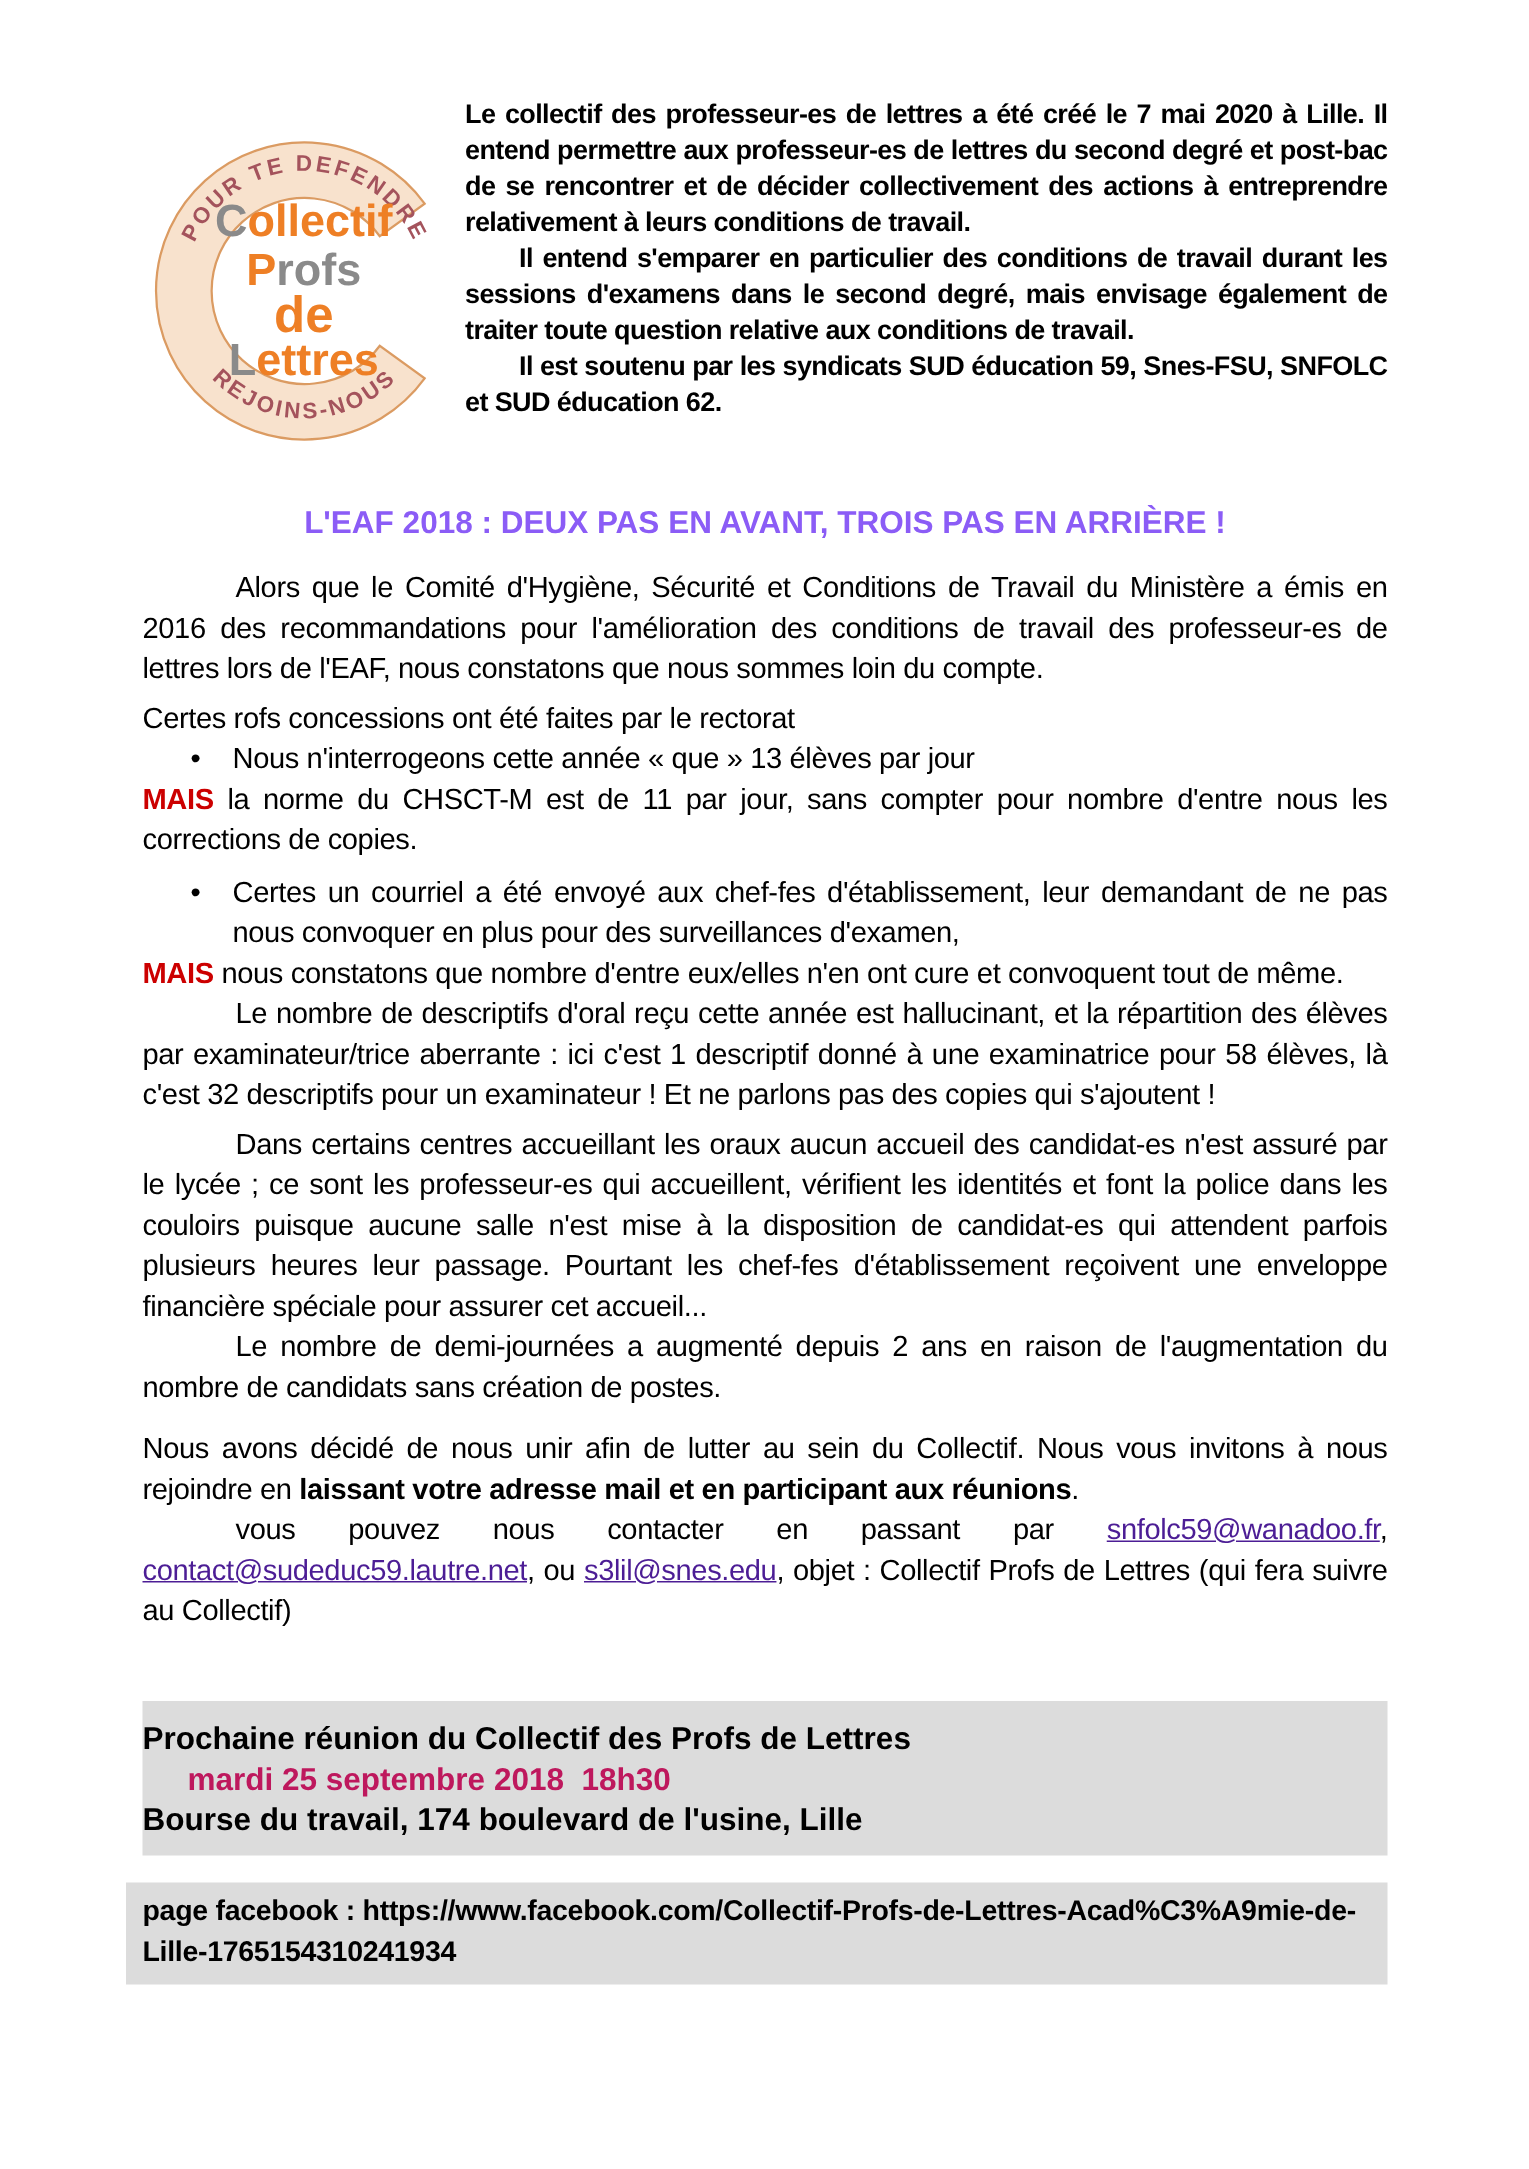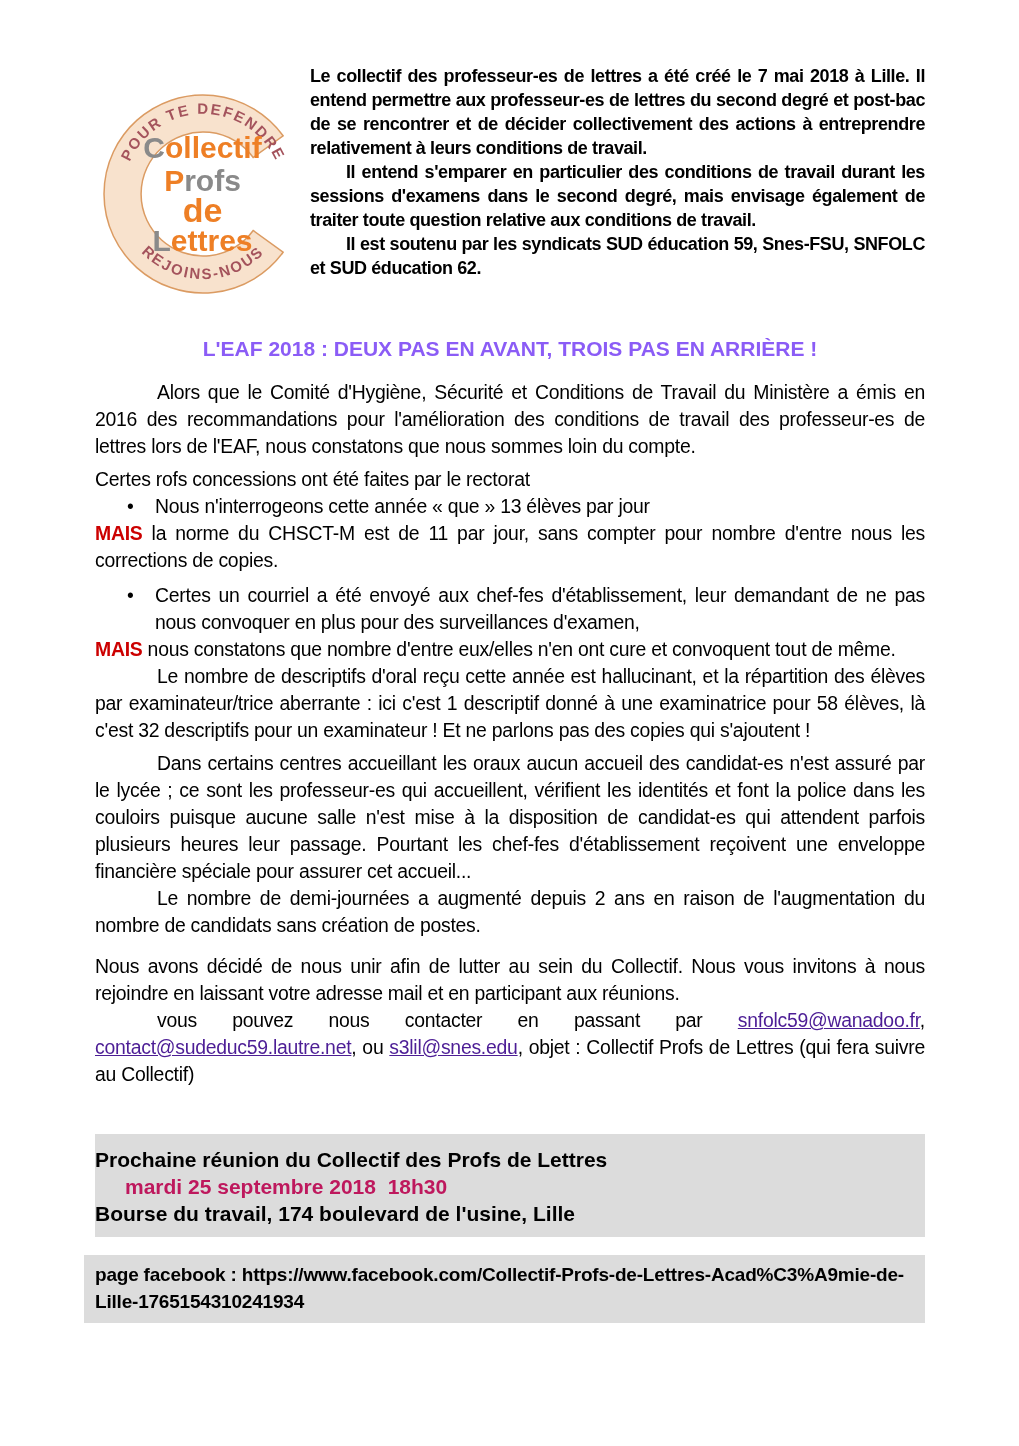--- a/index.html
+++ b/index.html
@@ -36,21 +36,21 @@
   .para{font-size:19.4px;letter-spacing:-0.25px;line-height:27px;
         text-align:justify;margin:0;}
   .ind64{text-indent:62px;}
   .mt6{margin-top:6px;}
   .mt8{margin-top:8px;}
   .mt14{margin-top:14px;}
   .mt18{margin-top:18px;}
   .bullet{display:flex;}
   .bm{flex:0 0 60px;box-sizing:border-box;padding-left:32px;}
   .bt{flex:1;text-align:justify;}
-  .bold{font-weight:normal;}
+  .bold{font-weight:bold;}
   .redbold{color:#CC0000;font-weight:bold;}
   a.link{color:#4c1d95;text-decoration:underline;}
 
   
   .meetbox{background:#DCDCDC;margin-top:46px;padding:12px 0 10px;
            font-weight:bold;font-size:21px;line-height:27px;}
   .meetbox .red{color:#be185d;white-space:pre-wrap;margin-left:30px;}
   .fbbox{background:#DCDCDC;margin:18px 0 0 -11px;padding:6px 10px 8px 11px;}
   .fbtext{margin:0;font-weight:bold;font-size:19px;letter-spacing:-0.2px;
           line-height:27px;text-align:left;word-break:break-word;}
@@ -78,21 +78,21 @@
       </svg>
       <div class="logo-center">
         <div class="lg l0"><span class="gray">C</span><span class="orange">ollectif</span></div>
         <div class="lg l1"><span class="orange">P</span><span class="gray">rofs</span></div>
         <div class="lg l2"><span class="orange">de</span></div>
         <div class="lg l3"><span class="gray">L</span><span class="orange">ettres</span></div>
       </div>
     </div>
 
     <div class="intro">
-      <p><span>Le collectif des professeur-es de lettres a été créé le 7 mai 2018 à Lille. Il entend permettre aux professeur-es de lettres du second degré et post-bac de se rencontrer et de décider collectivement des actions à entreprendre relativement à leurs conditions de travail.</span></p>
+      <p><span>Le collectif des professeur-es de lettres a été créé le 7 mai 2020 à Lille. Il entend permettre aux professeur-es de lettres du second degré et post-bac de se rencontrer et de décider collectivement des actions à entreprendre relativement à leurs conditions de travail.</span></p>
       <p class="ind36"><span>Il entend s'emparer en particulier des conditions de travail durant les sessions d'examens dans le second degré, mais envisage également de traiter toute question relative aux conditions de travail.</span></p>
       <p class="ind36"><span>Il est soutenu par les syndicats SUD éducation 59, Snes-FSU, SNFOLC et SUD éducation 62.</span></p>
     </div>
   </div>
 
   <h1 class="hred h1">L'EAF 2018 : DEUX PAS EN AVANT, TROIS PAS EN ARRIÈRE !</h1>
 
   <p class="para ind64 mt18"><span>Alors que le Comité d'Hygiène, Sécurité et Conditions de Travail du Ministère a émis en 2016 des recommandations pour l'amélioration des conditions de travail des professeur-es de lettres lors de l'EAF, nous constatons que nous sommes loin du compte.</span></p>
 
   <p class="para mt6"><span>Certes rofs concessions ont été faites par le rectorat</span></p>

